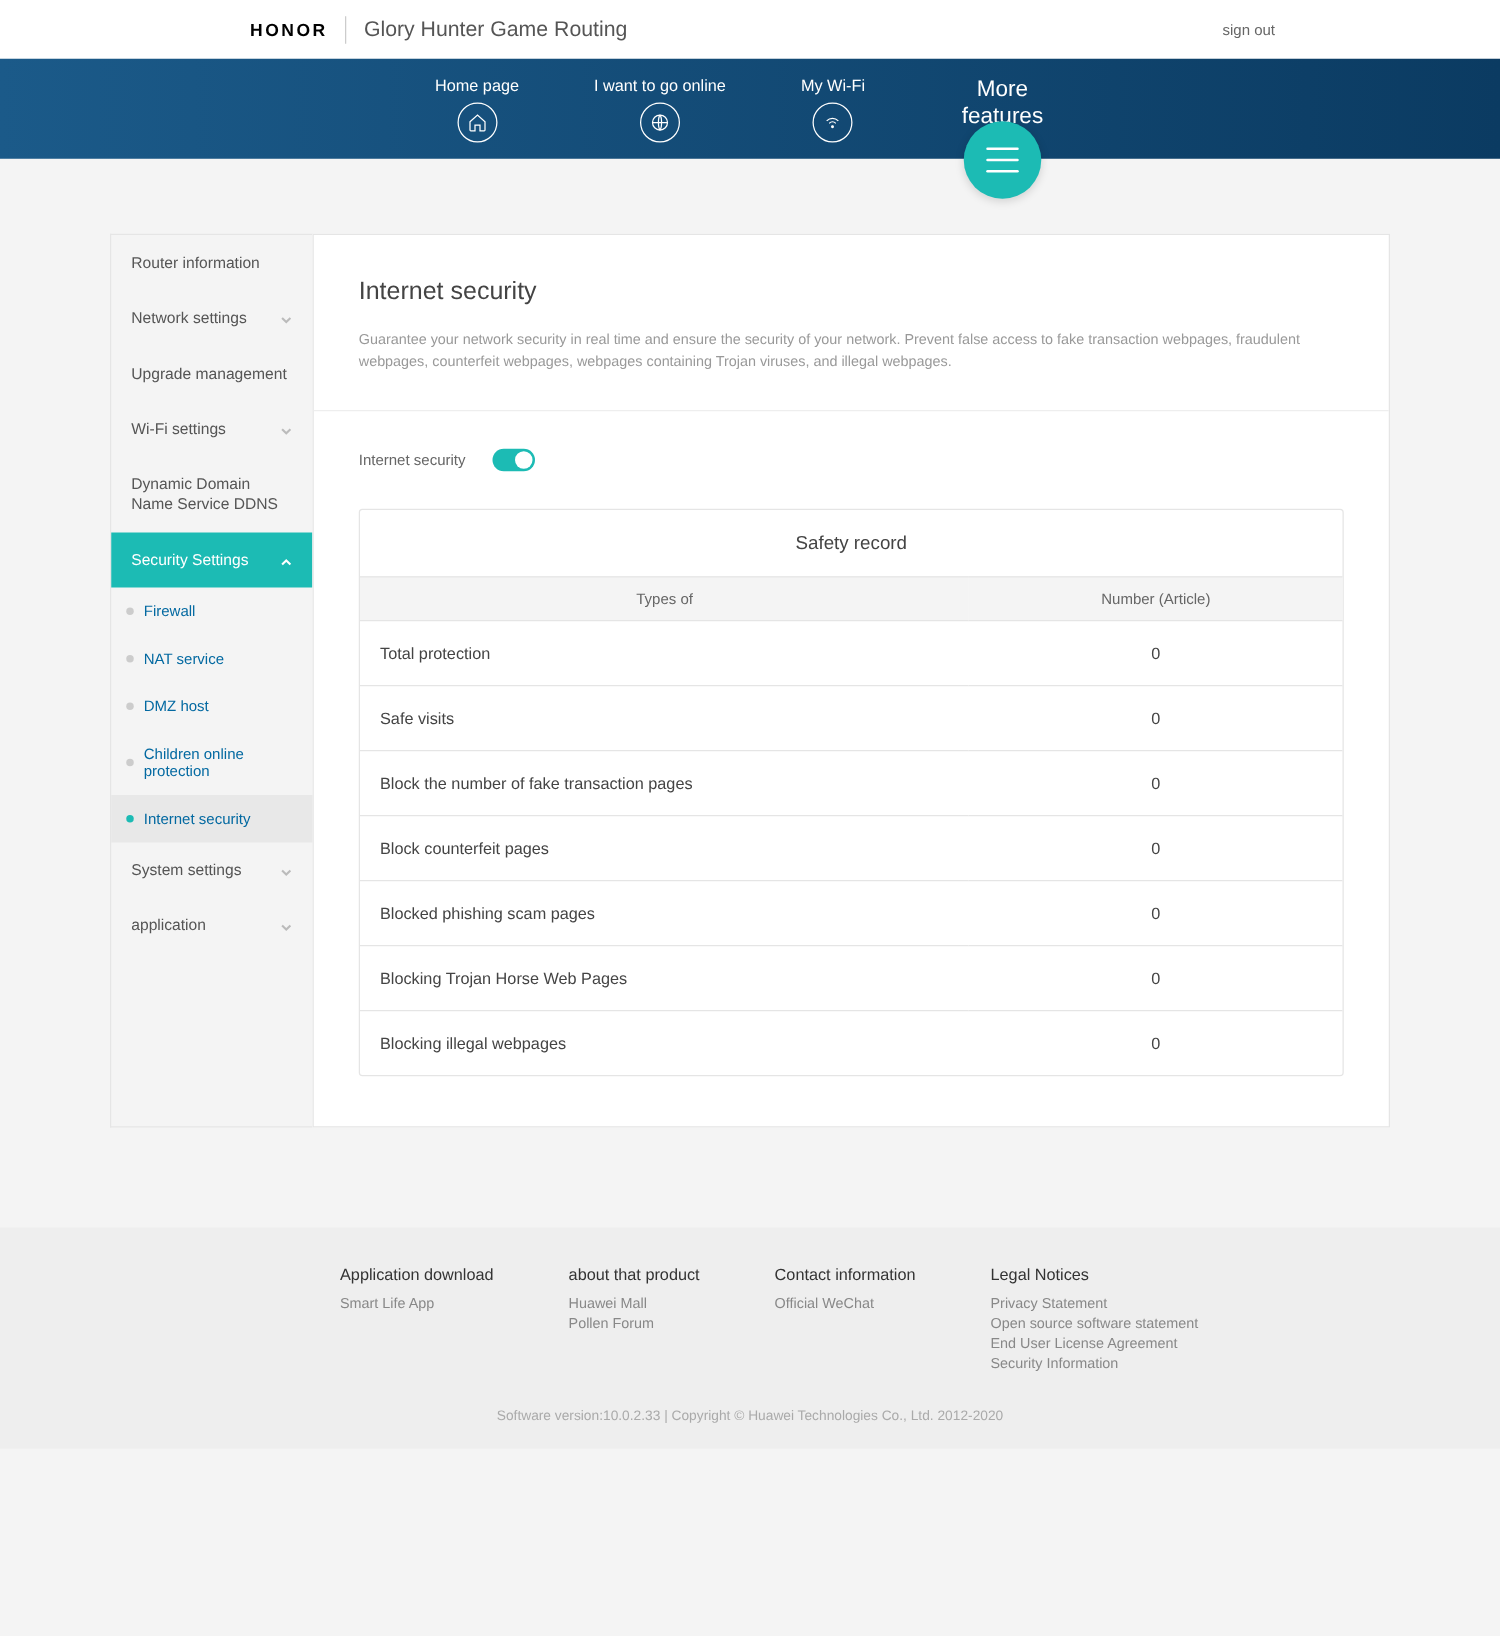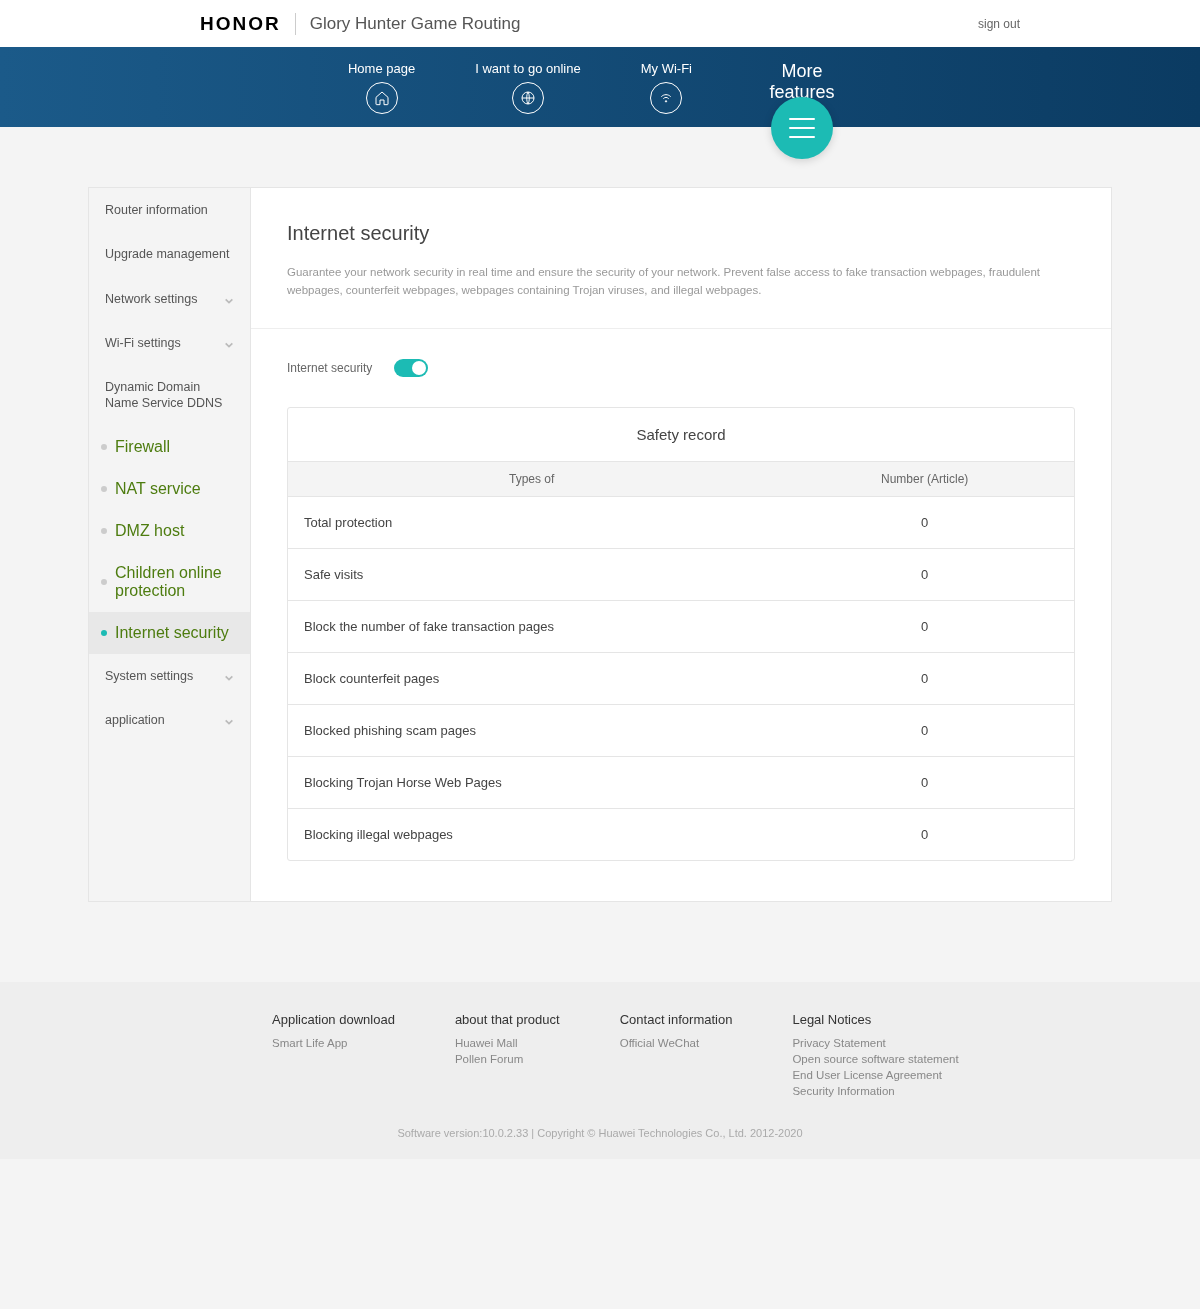--- a/index.html
+++ b/index.html
@@ -1,19 +1,19 @@
 <!DOCTYPE html>
 <html><head>
 <meta charset="utf-8">
 <style>
 * { box-sizing: border-box; margin: 0; padding: 0; }
 body { font-family: "Segoe UI", Arial, sans-serif; background: #f4f4f4; color: #333; font-size: 13px; }
 
 .topbar { background: #fff; height: 47px; display: flex; align-items: center; padding: 0 30px 0 200px; }
-.logo { font-weight: 700; font-size: 19px; letter-spacing: 2px; color: #000; }
+.logo { font-weight: 700; font-size: 14px; letter-spacing: 2px; color: #000; }
 .logo-divider { width: 1px; height: 22px; background: #ccc; margin: 0 14px; }
 .product-title { font-size: 17px; color: #555; }
 .signout { margin-left: auto; margin-right: 150px; font-size: 12px; color: #666; cursor: pointer; }
 
 .navbar { background: linear-gradient(90deg, #1b5a89 0%, #0b3b62 100%); height: 80px; display: flex; align-items: flex-start; padding: 14px 0 0 0; justify-content: center; gap: 60px; position: relative; }
 .nav-item { color: #fff; text-align: center; font-size: 13px; cursor: pointer; display: flex; flex-direction: column; align-items: center; gap: 6px; justify-content: center; }
 .nav-icon { width: 32px; height: 32px; border: 1.5px solid #fff; border-radius: 50%; display: flex; align-items: center; justify-content: center; }
 .nav-icon svg { width: 16px; height: 16px; stroke: #fff; fill: none; stroke-width: 1.5; }
 
 .more-features { color: #fff; font-size: 18px; position: relative; text-align: center; }
@@ -22,21 +22,21 @@
 .hamburger { width: 26px; height: 20px; display: flex; flex-direction: column; justify-content: space-between; }
 .hamburger span { height: 2px; background: #fff; border-radius: 1px; }
 
 .page { width: 1024px; margin: 60px auto 0; display: flex; background: transparent; }
 .sidebar { width: 162px; background: #f4f4f4; border: 1px solid #e5e5e5; border-right: none; }
 .sidebar-item { padding: 14px 16px; font-size: 12.5px; color: #555; cursor: pointer; display: flex; align-items: center; justify-content: space-between; line-height: 1.3; }
 .sidebar-item.active { background: #1cbbb4; color: #fff; }
 .chevron { width: 10px; height: 10px; flex-shrink: 0; }
 .chevron svg { width: 100%; height: 100%; stroke: #bbb; fill: none; stroke-width: 2; }
 .sidebar-item.active .chevron svg { stroke: #fff; }
-.sidebar-sub { padding: 12px 16px 12px 26px; font-size: 16px; color: #4d7c0f; cursor: pointer; position: relative; }
+.sidebar-sub { padding: 12px 16px 12px 26px; font-size: 12px; color: #0369a1; cursor: pointer; position: relative; }
 .sidebar-sub::before { content: ''; position: absolute; left: 12px; top: 50%; transform: translateY(-50%); width: 6px; height: 6px; border-radius: 50%; background: #ccc; }
 .sidebar-sub.selected { background: #e8e8e8; }
 .sidebar-sub.selected::before { background: #1cbbb4; }
 
 .content { flex: 1; background: #fff; border: 1px solid #e5e5e5; padding: 0; }
 .content-header { padding: 34px 36px 28px; border-bottom: 1px solid #eee; }
 .page-title { font-size: 20px; font-weight: 400; color: #444; margin-bottom: 18px; }
 .page-desc { font-size: 11.5px; color: #999; line-height: 1.6; }
 
 .toggle-row { padding: 30px 36px; display: flex; align-items: center; gap: 22px; font-size: 12px; color: #666; }
@@ -105,36 +105,42 @@
     </div>
   </div>
 </div>
 
 <div class="page">
   <div class="sidebar" id="sidebar">
       <div class="sidebar-item">
         <span>Router information</span>
       </div>
       <div class="sidebar-item">
+        <span>Network settings</span>
+        <span class="chevron"><svg viewBox="0 0 12 12">
+            <path d="M2 4l4 4 4-4"></path>
+          </svg></span>
+      </div>
+      <div class="sidebar-item">
         <span>Upgrade management</span>
       </div>
       <div class="sidebar-item">
-        <span>Network settings</span>
-        <span class="chevron"><svg viewBox="0 0 12 12">
-            <path d="M2 4l4 4 4-4"></path>
-          </svg></span>
-      </div>
-      <div class="sidebar-item">
         <span>Wi-Fi settings</span>
         <span class="chevron"><svg viewBox="0 0 12 12">
             <path d="M2 4l4 4 4-4"></path>
           </svg></span>
       </div>
       <div class="sidebar-item">
         <span>Dynamic Domain Name Service DDNS</span>
+      </div>
+      <div class="sidebar-item active">
+        <span>Security Settings</span>
+        <span class="chevron"><svg viewBox="0 0 12 12">
+            <path d="M2 8l4-4 4 4"></path>
+          </svg></span>
       </div>
       <div class="sidebar-sub">Firewall</div>
       <div class="sidebar-sub">NAT service</div>
       <div class="sidebar-sub">DMZ host</div>
       <div class="sidebar-sub">Children online protection</div>
       <div class="sidebar-sub selected">Internet security</div>
       <div class="sidebar-item">
         <span>System settings</span>
         <span class="chevron"><svg viewBox="0 0 12 12">
             <path d="M2 4l4 4 4-4"></path>

